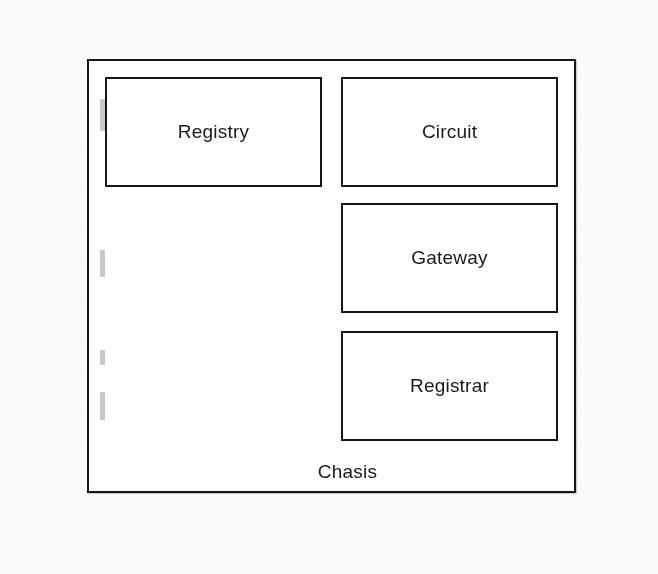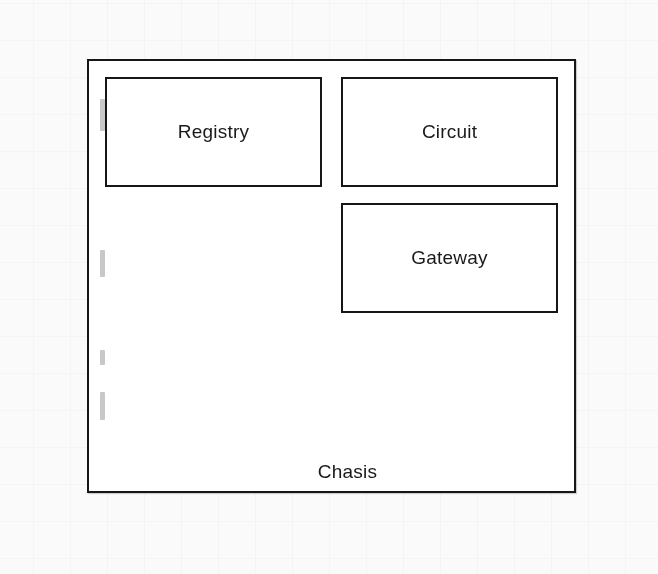--- a/index.html
+++ b/index.html
@@ -101,16 +101,19 @@
 
     <div class="module pos-r1c1">
       <span class="module-label">Registry</span>
     </div>
     <div class="module pos-r1c2">
       <span class="module-label">Circuit</span>
     </div>
     <div class="module pos-r2c2">
       <span class="module-label">Gateway</span>
     </div>
+    <div class="module pos-r3c2">
+      <span class="module-label">Registrar</span>
+    </div>
 
     <div class="chassis-label">Chasis</div>
   </div>
 </div>
 
 </body></html>

